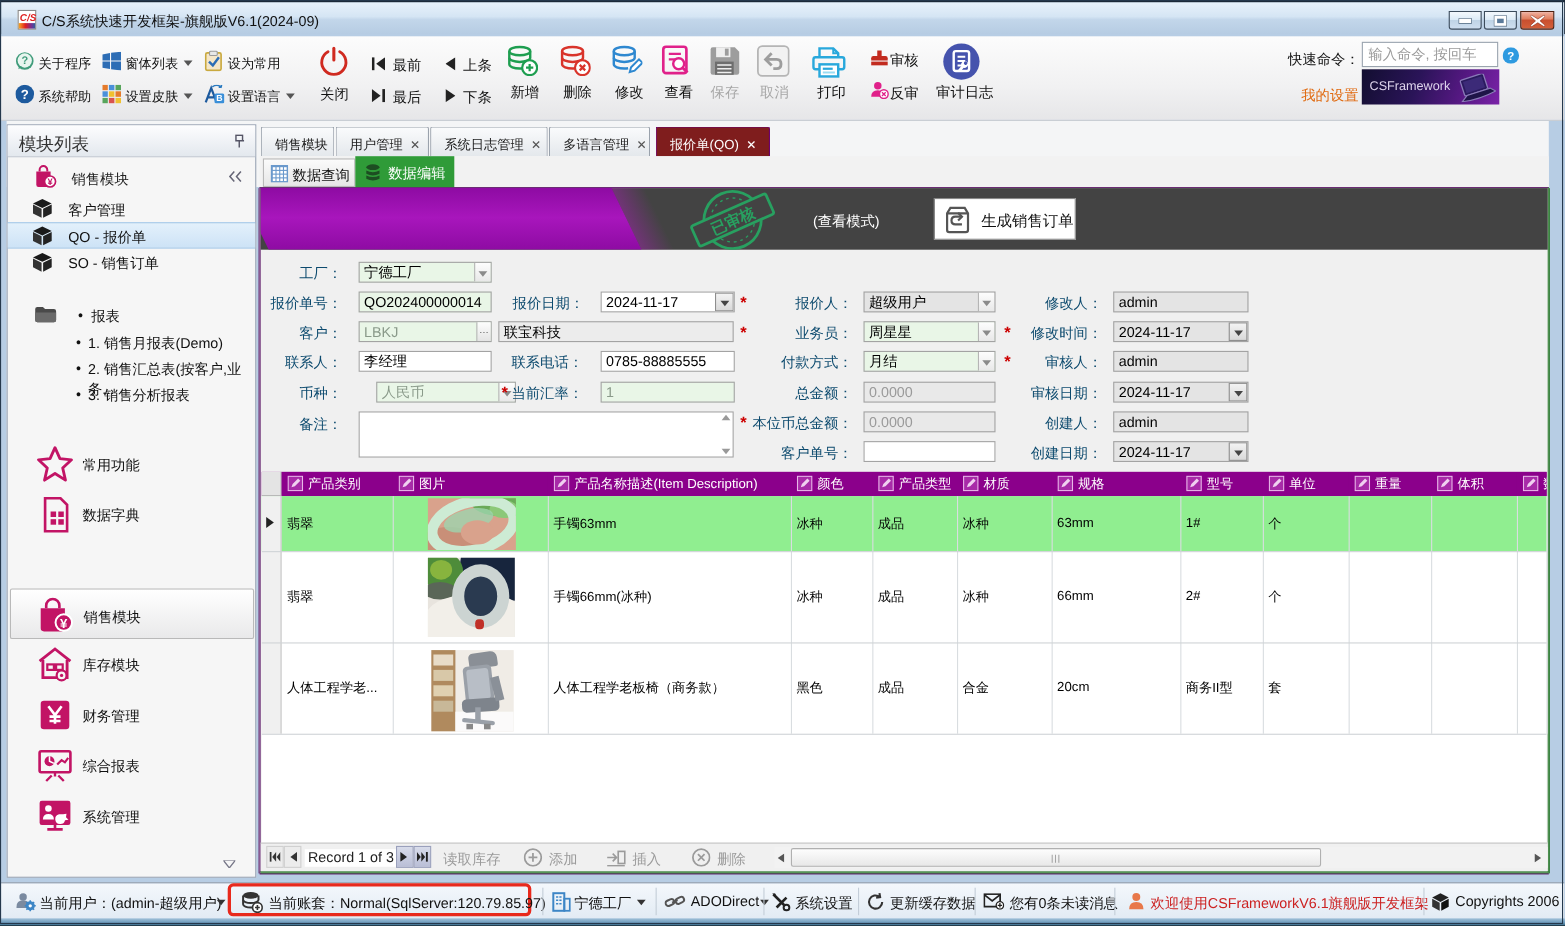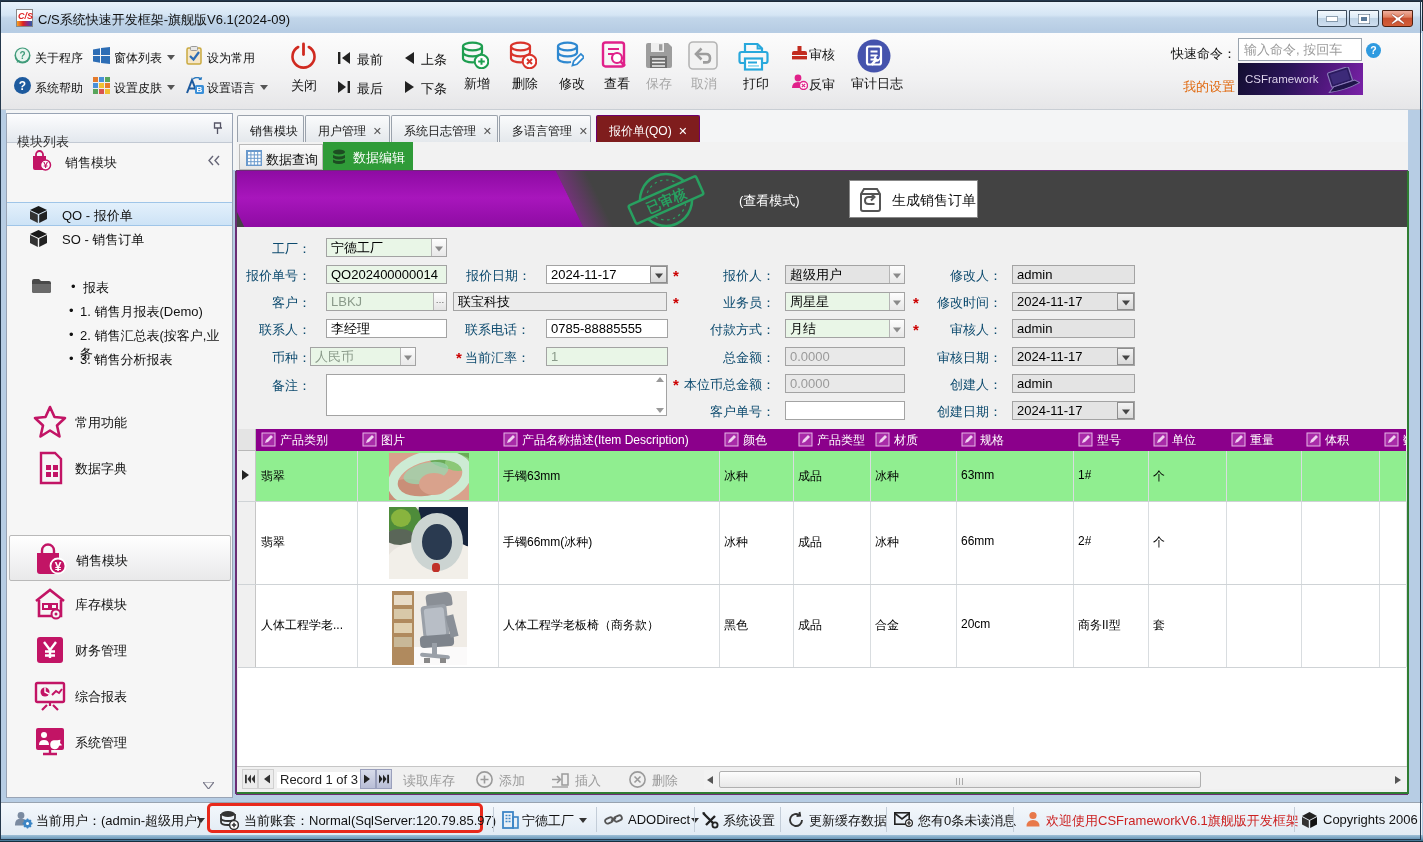--- a/index.html
+++ b/index.html
@@ -20,21 +20,21 @@
 #btnclose{background:linear-gradient(180deg,#f0b0a0 0%,#e08060 40%,#c94f2f 50%,#d4603a 100%);border-color:#502010}
 
 #toolbar{position:absolute;left:1px;top:33px;width:1421px;height:77px;
  background:linear-gradient(180deg,#fcfcfc 0%,#f1f1f2 60%,#e6e6e8 100%);border-bottom:1px solid #c9ced4}
 .tbtxt{position:absolute;font-size:12px;color:#111;white-space:nowrap}
 .tbtxt.dis{color:#a6a6a6}
 .tbarrow{position:absolute;width:0;height:0;border-left:4px solid transparent;border-right:4px solid transparent;border-top:5px solid #555}
 
 #sidebar{position:absolute;left:6px;top:113px;width:227px;height:685px;background:#f6f6f6;border:1px solid #99a4b5}
 #sbhead{position:absolute;left:0;top:0;width:100%;height:29px;background:linear-gradient(180deg,#fdfdfe,#e3e8ee);border-bottom:1px solid #c2c9d3;}
-#sbhead span{position:absolute;left:10px;top:19px;font-size:13px;color:#333}
+#sbhead span{position:absolute;left:10px;top:7px;font-size:16px;color:#333}
 .sbgroup{position:absolute;left:0;width:100%;height:25px}
 .treeitem{position:absolute;left:0;width:100%;height:24px;font-size:13px;color:#111}
 .treeitem.sel{background:linear-gradient(180deg,#e3f0fb,#cde3f6);border-top:1px solid #9fc5e8;border-bottom:1px solid #9fc5e8}
 .mod{position:absolute;left:2px;width:222px;height:46px}
 .mod .t{position:absolute;left:66px;top:16px;font-size:13px;color:#111}
 .mod.sel{background:linear-gradient(180deg,#ffffff,#e9e9ea);border:1px solid #b9b9b9;border-radius:2px}
 
 .tab{position:absolute;top:115px;height:27px;background:linear-gradient(180deg,#fafbfc,#e4e8ec);border:1px solid #9aa2ac;border-bottom:none;border-radius:2px 2px 0 0;font-size:12px;color:#1a1a1a}
 .tab span.x{color:#555;font-size:11px}
 .tab.active{background:#7f1d1d;color:#fff;border-color:#6d006d}
@@ -288,20 +288,28 @@
         <path d="M2 6 h13 v12 q0 2-2 2 h-9 q-2 0-2-2 z" fill="#c21465"></path>
         <path d="M5 6 v-1.5 a3.5 3.5 0 0 1 7 0 V6" fill="none" stroke="#c21465" stroke-width="1.8"></path>
         <circle cx="14.5" cy="15" r="5" fill="#fff" stroke="#c21465" stroke-width="1.5"></circle>
         <text x="14.5" y="18.4" font-size="8.5" font-weight="bold" fill="#c21465" text-anchor="middle">¥</text>
       </svg>
    <span class="abs" style="left:58px;top:4px;font-size:13px;color:#222">销售模块</span>
    <svg class="abs" style="right:12px;top:5px" width="12" height="11" viewBox="0 0 12 11">
         <path d="M5 1 L1 5.5 L5 10 M11 1 L7 5.5 L11 10" fill="none" stroke="#667" stroke-width="1.4"></path>
       </svg>
  </div>
+ <div class="treeitem" style="top:64px">
+<svg class="abs" style="left:22px;top:2px" width="19" height="19" viewBox="0 0 19 19">
+        <path d="M9.5 1 L18 5 L9.5 9 L1 5 Z" fill="#1a1a1a"></path>
+        <path d="M1 6 L8.8 9.8 V18 L1 14 Z" fill="#333"></path>
+        <path d="M18 6 L10.2 9.8 V18 L18 14 Z" fill="#222"></path>
+      </svg>
+<span class="abs" style="left:55px;top:4px">客户管理</span>
+    </div>
 <div class="treeitem sel" style="top:88px">
 <svg class="abs" style="left:22px;top:2px" width="19" height="19" viewBox="0 0 19 19">
         <path d="M9.5 1 L18 5 L9.5 9 L1 5 Z" fill="#1a1a1a"></path>
         <path d="M1 6 L8.8 9.8 V18 L1 14 Z" fill="#333"></path>
         <path d="M18 6 L10.2 9.8 V18 L18 14 Z" fill="#222"></path>
       </svg>
 <span class="abs" style="left:55px;top:4px">QO - 报价单</span>
     </div>
 <div class="treeitem" style="top:113px">
 <svg class="abs" style="left:22px;top:2px" width="19" height="19" viewBox="0 0 19 19">
@@ -506,21 +514,21 @@
 <div class="lb" style="left:133px;top:150px;width:160px">联系电话：</div>
 <div class="fld " style="left:309px;top:148px;width:122px">0785-88885555</div>
 <div class="lb" style="left:378px;top:150px;width:160px">付款方式：</div>
 <div class="fld green" style="left:548px;top:148px;width:120px">月结<span class="dd">
         <span class="caret g"></span>
       </span></div>
 <div class="st" style="left:676px;top:150px">*</div>
 <div class="lb" style="left:605px;top:150px;width:160px">审核人：</div>
 <div class="fld gray" style="left:775px;top:148px;width:123px">admin</div>
 <div class="lb" style="left:-86px;top:178px;width:160px">币种：</div>
-<div class="fld green" style="left:73px;top:176px;width:106px"><span style="color:#8a9a8a">人民币</span><span class="dd">
+<div class="fld green" style="left:105px;top:176px;width:127px"><span style="color:#8a9a8a">人民币</span><span class="dd">
         <span class="caret g"></span>
       </span></div>
 <div class="st" style="left:219px;top:178px">*</div>
 <div class="lb" style="left:133px;top:178px;width:160px">当前汇率：</div>
 <div class="fld green" style="left:309px;top:176px;width:122px"><span style="color:#8a9a8a">1</span></div>
 <div class="lb" style="left:378px;top:178px;width:160px">总金额：</div>
 <div class="fld dis" style="left:548px;top:176px;width:120px">0.0000</div>
 <div class="lb" style="left:605px;top:178px;width:160px">审核日期：</div>
 <div class="fld gray" style="left:775px;top:176px;width:123px">2024-11-17<span class="ddb">
         <span class="caret"></span>

